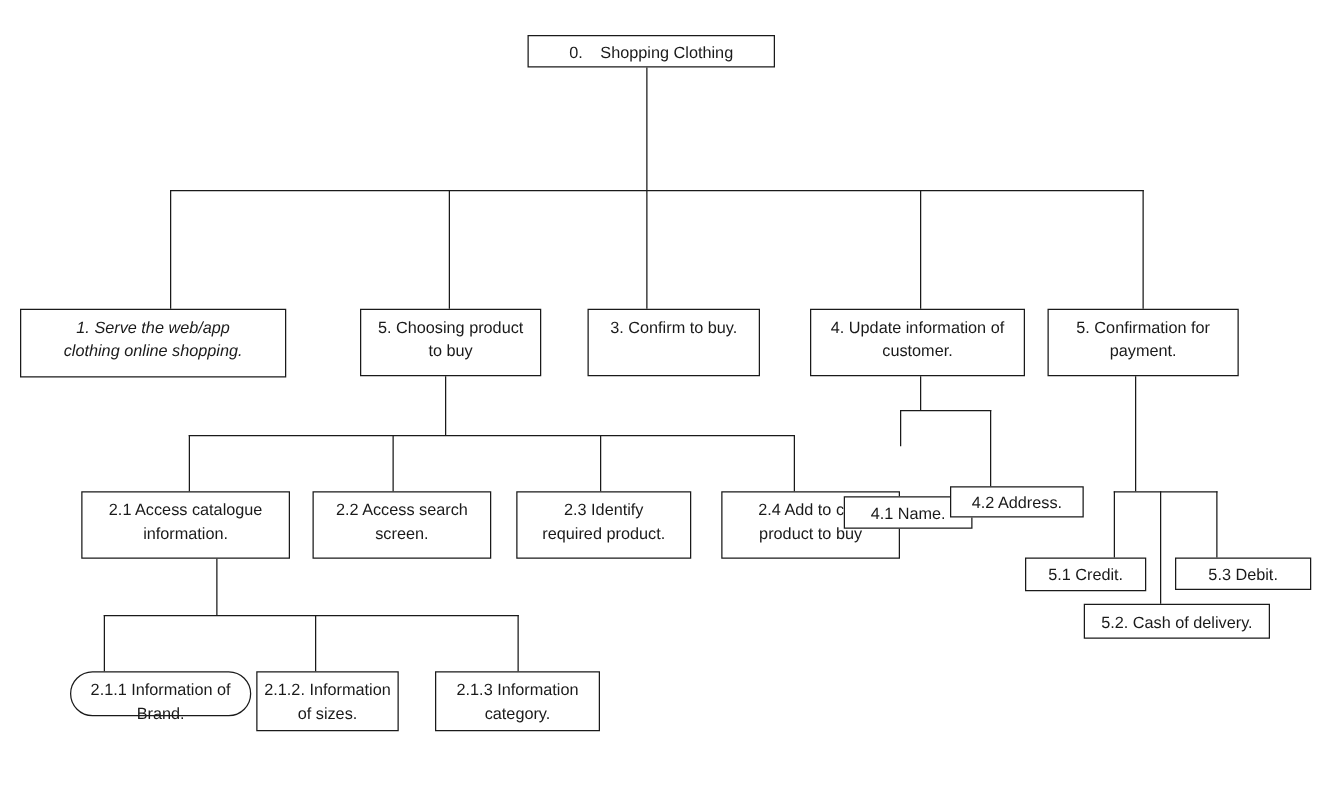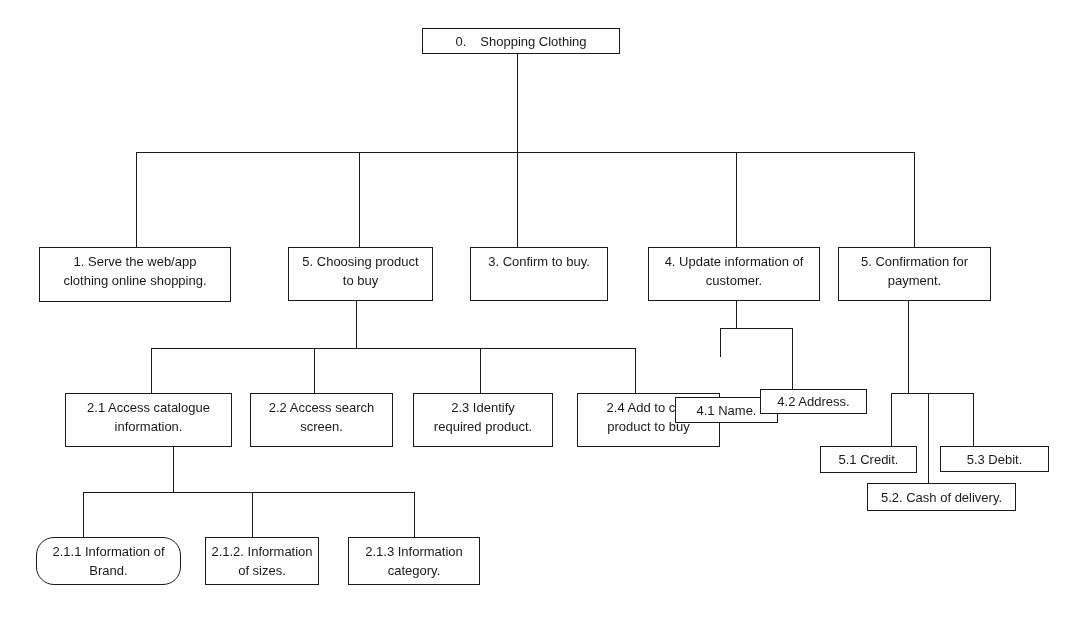--- a/index.html
+++ b/index.html
@@ -34,21 +34,21 @@
 </head>
 <body>
 
 <div class="canvas">
 
   <div class="node center" style="left:422px;top:28px;width:198px;height:26px;">
     <span class="root-num">0.</span>
     <span>Shopping Clothing</span>
   </div>
 
-  <div class="node" style="left:39px;top:247px;width:192px;height:55px;">1. Serve the web/app
+  <div class="node" style="left:16px;top:247px;width:213px;height:55px;font-style:italic;">1. Serve the web/app
 clothing online shopping.</div>
   <div class="node" style="left:288px;top:247px;width:145px;height:54px;">5. Choosing product
 to buy</div>
   <div class="node" style="left:470px;top:247px;width:138px;height:54px;">3. Confirm to buy.</div>
   <div class="node" style="left:648px;top:247px;width:172px;height:54px;">4. Update information of
 customer.</div>
   <div class="node" style="left:838px;top:247px;width:153px;height:54px;">5. Confirmation for
 payment.</div>
 
   <div class="node" style="left:65px;top:393px;width:167px;height:54px;">2.1 Access catalogue
@@ -60,21 +60,21 @@
   <div class="node" style="left:577px;top:393px;width:143px;height:54px;">2.4 Add to cart
 product to buy</div>
 
   <div class="node center" style="left:675px;top:357px;width:103px;height:26px;margin-top:40px;">4.1 Name.</div>
   <div class="node center" style="left:760px;top:389px;width:107px;height:25px;">4.2 Address.</div>
 
   <div class="node center" style="left:820px;top:446px;width:97px;height:27px;">5.1 Credit.</div>
   <div class="node center" style="left:940px;top:446px;width:109px;height:26px;">5.3 Debit.</div>
   <div class="node center" style="left:867px;top:483px;width:149px;height:28px;">5.2. Cash of delivery.</div>
 
-  <div class="node" style="left:36px;top:537px;width:145px;height:48px;border-radius:18px;">2.1.1 Information of
+  <div class="node" style="left:56px;top:537px;width:145px;height:36px;border-radius:18px;">2.1.1 Information of
 Brand.</div>
   <div class="node" style="left:205px;top:537px;width:114px;height:48px;">2.1.2. Information
 of sizes.</div>
   <div class="node" style="left:348px;top:537px;width:132px;height:48px;">2.1.3 Information
 category.</div>
 
   <div class="line" style="left:517px;top:54px;width:1px;height:193px;"></div>
   <div class="line" style="left:136px;top:152px;width:779px;height:1px;"></div>
   <div class="line" style="left:136px;top:152px;width:1px;height:95px;"></div>
   <div class="line" style="left:359px;top:152px;width:1px;height:95px;"></div>

